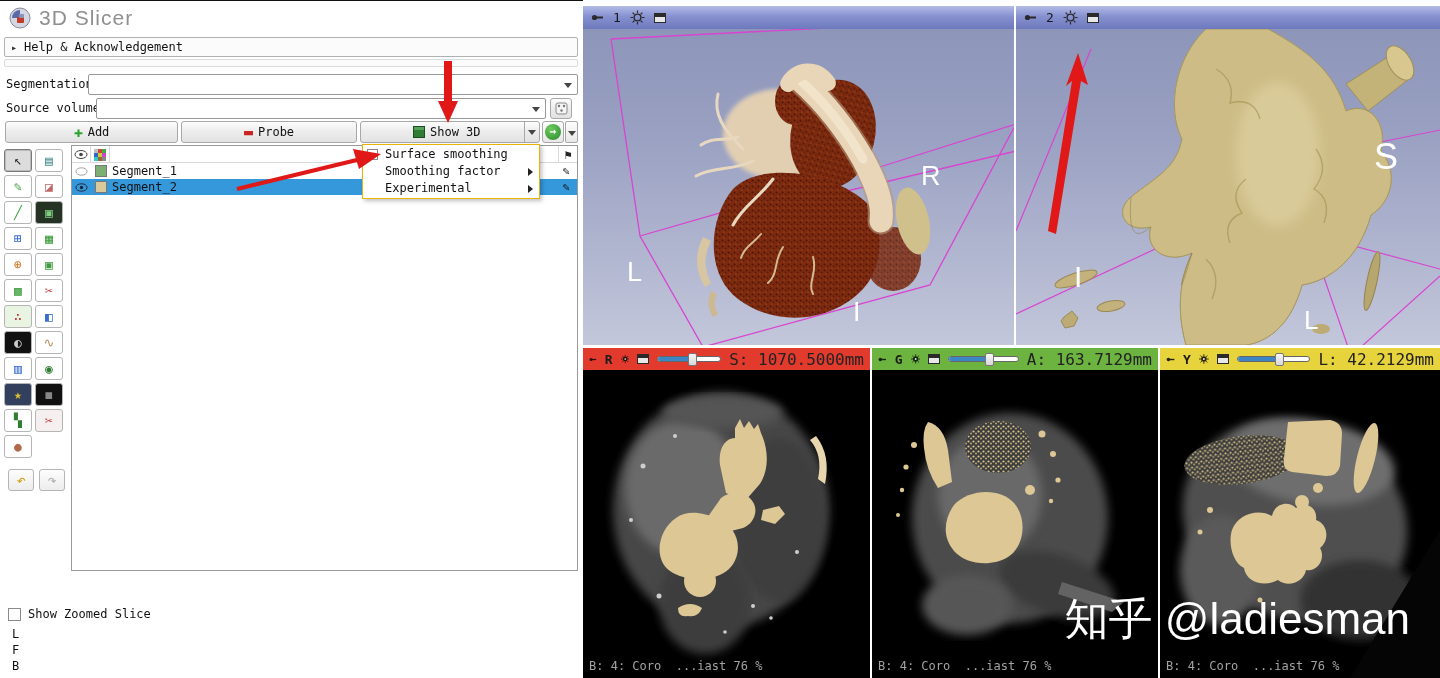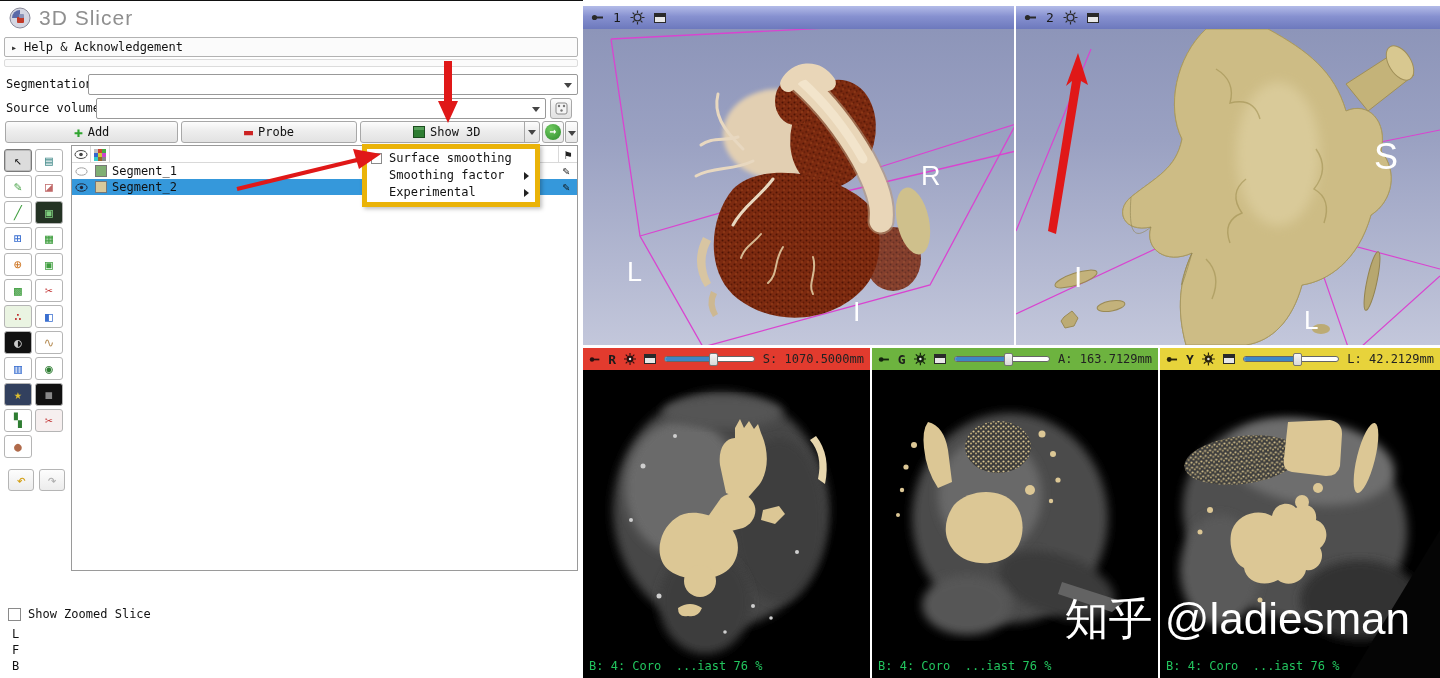--- a/index.html
+++ b/index.html
@@ -20,21 +20,21 @@
   .btn .minus { color:#cc2222; font-weight:bold; font-size:15px; }
   .dd-part { position:absolute; right:0; top:0; bottom:0; width:15px; border-left:1px solid #a8a8a8; display:flex; align-items:center; justify-content:center; }
   .dd-part::after { content:""; width:0; height:0; border-left:4px solid transparent; border-right:4px solid transparent; border-top:5px solid #444; }
   .cube-icon { width:12px; height:12px; background:#2e7d32; border:1px solid #1b4d1e; box-shadow:inset 0 3px 0 #57a05b; }
   .apply-btn { position:absolute; left:542px; top:120px; width:22px; height:22px; border:1px solid #a8a8a8; border-radius:3px; background:linear-gradient(#fdfdfd,#e8e8e8); display:flex; align-items:center; justify-content:center; }
   .apply-circ { width:16px; height:16px; border-radius:50%; background:radial-gradient(circle at 35% 30%, #6fca5f, #2c8a2c); color:#fff; font-size:11px; line-height:16px; text-align:center; font-weight:bold; }
   .mini-dd { position:absolute; left:565px; top:120px; width:13px; height:22px; border:1px solid #a8a8a8; border-radius:2px; background:linear-gradient(#fdfdfd,#e8e8e8); }
   .mini-dd::after { content:""; position:absolute; left:2px; top:9px; width:0; height:0; border-left:4px solid transparent; border-right:4px solid transparent; border-top:5px solid #444; }
 
   
-  #show3d-menu { position:absolute; left:362px; top:143px; width:178px; background:#ffffff; border:5px solid #eab308; box-shadow:2px 2px 4px rgba(0,0,0,.25); z-index:40; padding:1px 0; }
+  #show3d-menu { position:absolute; left:362px; top:143px; width:178px; background:#ffffff; border:1px solid #eab308; box-shadow:2px 2px 4px rgba(0,0,0,.25); z-index:40; padding:1px 0; }
   .menu-item { position:relative; height:17px; font-size:12px; color:#111; line-height:17px; padding-left:22px; white-space:nowrap; }
   .menu-check { position:absolute; left:4px; top:3px; width:11px; height:11px; background:#fff; border:1px solid #8a8a8a; }
   .menu-sub::after { content:""; position:absolute; right:6px; top:5px; width:0; height:0; border-top:4px solid transparent; border-bottom:4px solid transparent; border-left:5px solid #222; }
 
   
   #segment-table { position:absolute; left:71px; top:144px; width:507px; height:426px; background:#ffffff; border:1px solid #9a9a9a; }
   .tbl-header { position:absolute; left:0; top:0; right:0; height:17px; border-bottom:1px solid #d9d9d9; }
   .th-cell { position:absolute; top:0; height:17px; border-right:1px solid #d9d9d9; display:flex; align-items:center; justify-content:center; }
   .tbl-row { position:absolute; left:0; right:0; height:16px; }
   .tbl-row.sel { background:#3598db; }
@@ -56,23 +56,23 @@
   .view3d { position:absolute; top:6px; height:339px; overflow:hidden; }
   .v3d-header { position:absolute; left:0; top:0; right:0; height:23px; background:linear-gradient(#b3bbe8,#8791d0 45%,#6d79bd); display:flex; align-items:center; gap:9px; padding:0 8px; }
   .v3d-body { position:absolute; left:0; top:23px; right:0; bottom:0; background:linear-gradient(180deg,#8d95b9 0%,#9aa1c2 35%,#c3c7db 100%); }
   .vnum { font-size:13px; color:#1a1a1a; }
   .sliceview { position:absolute; top:348px; height:330px; overflow:hidden; background:#000; }
   .sl-header { position:absolute; left:0; top:0; right:0; height:22px; display:flex; align-items:center; gap:8px; padding:0 6px; }
   .sl-letter { font-size:13px; color:#1c1c1c; font-weight:bold; }
   .sl-track { position:relative; width:105px; height:6px; background:#fff; border:1px solid #666; border-radius:3px; }
   .sl-fill { position:absolute; left:0; top:0; bottom:0; width:52%; background:#3d86c6; border-radius:3px 0 0 3px; }
   .sl-handle { position:absolute; left:49%; top:-4px; width:9px; height:13px; background:linear-gradient(#f6f6f6,#d8d8d8); border:1px solid #777; border-radius:2px; }
-  .sl-pos { font-size:12px; color:#222; margin-left:auto; white-space:nowrap; }
+  .sl-pos { font-size:16px; color:#222; margin-left:auto; white-space:nowrap; }
   .sl-body { position:absolute; left:0; top:22px; right:0; bottom:0; background:#000; }
-  .vol-label { position:absolute; left:6px; bottom:5px; font-size:12px; color:#22c55e; white-space:pre; }
+  .vol-label { position:absolute; left:6px; bottom:5px; font-size:12px; color:#a3a3a3; white-space:pre; }
   .win-icon { width:12px; height:10px; border:1px solid #2a2a2a; background:#e8e8e8; position:relative; flex:none; }
   .win-icon::before { content:""; position:absolute; left:0; right:0; top:0; height:3px; background:#2a2a2a; }
 
   
   .annot { position:absolute; z-index:45; }
   #wm-zhihu { position:absolute; left:1040px; top:590px; width:370px; z-index:50; font-family:"Liberation Sans", sans-serif; font-size:44px; color:#ffffff; white-space:nowrap; text-align:right; }
   #wm-csdn { position:absolute; left:1128px; top:641px; width:312px; z-index:50; font-family:"Liberation Sans", sans-serif; font-size:29px; color:rgba(231,231,231,.92); white-space:nowrap; }
 </style>
 </head>
 <body>

